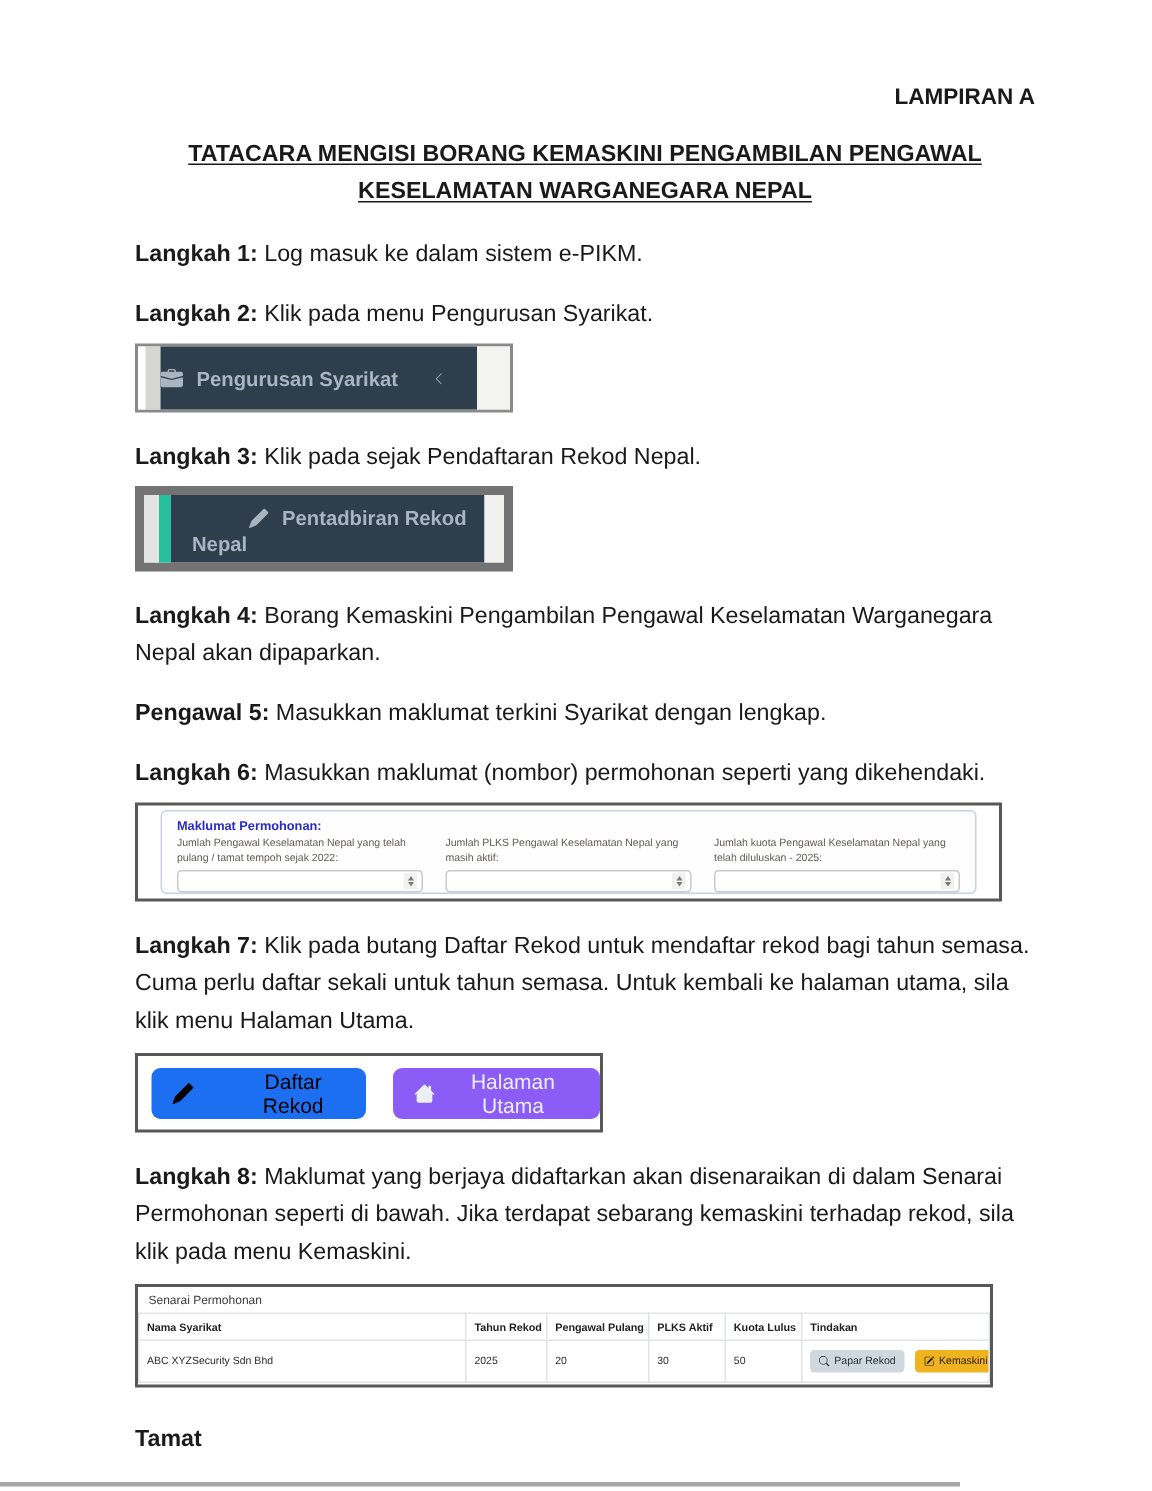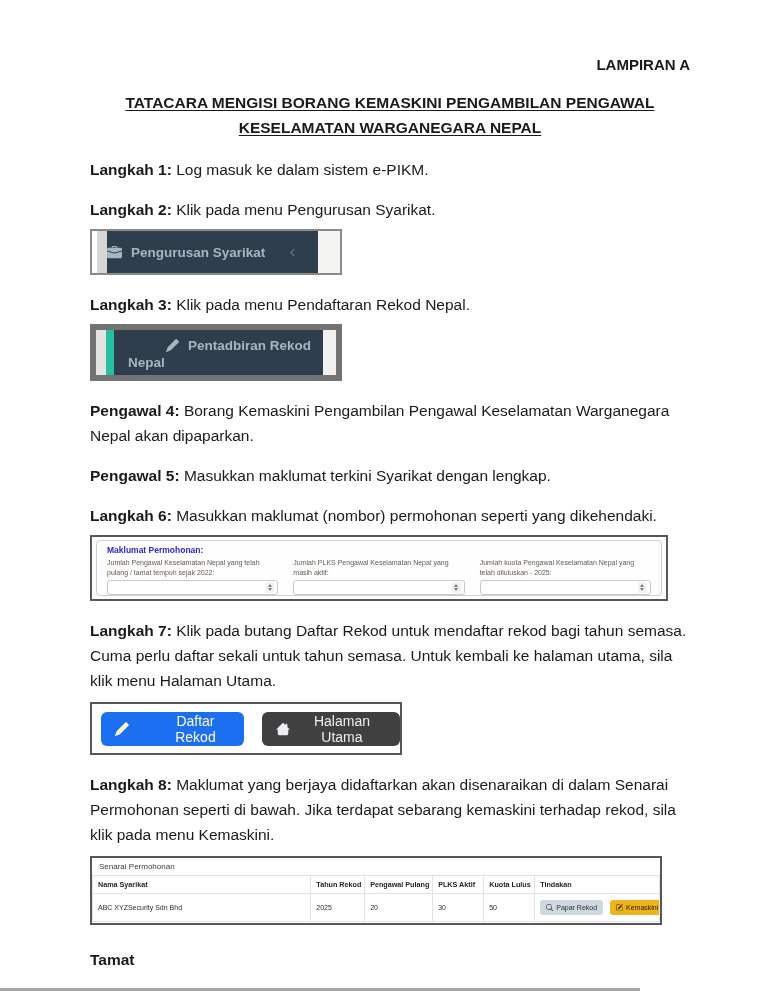--- a/index.html
+++ b/index.html
@@ -36,21 +36,21 @@
   .shot2 .gs { width:10px; background:#e3e3e1; }
   .shot2 .teal { width:8px; background:#28bf9e; }
   .menu-bar2 { flex:1; background:#2f3e4d; color:#a9b5c0; font-size:13.5px; font-weight:600;
                padding:8px 0 0 14px; box-sizing:border-box; }
   .menu-bar2 .line1 { display:flex; align-items:center; gap:9px; padding-left:38px; }
   .menu-bar2 .line2 { margin-top:2px; }
   .shot2 .rs { width:13px; background:#f0f0ee; }
 
   
   .shot3 { margin-top:7px; width:578px; height:66px; border:2px solid #585858;
-           background:#ffffff; box-sizing:border-box; padding:3px 4px; }
+           background:#ffffff; box-sizing:border-box; padding:3px 15px; }
   .panel { height:100%; border:1px solid #c6d0e6; border-radius:4px; box-sizing:border-box;
            padding:4px 10px 0; background:#fefeff; }
   .panel-title { color:#2a2ac2; font-weight:bold; font-size:8.5px; }
   .fields { display:flex; gap:15px; margin-top:3px; }
   .field { width:176px; }
   .field-label { font-size:7px; line-height:9.5px; color:#5f5b52; height:20px; }
   .num-input { margin-top:2px; height:15px; border:1px solid #c9c9c9; border-radius:3px;
                background:#ffffff; display:flex; align-items:center; box-sizing:border-box;
                padding:0 3px; }
   .num-value { flex:1; font-size:7px; color:#333; }
@@ -59,22 +59,22 @@
   .spin-up { width:0; height:0; border-left:2.5px solid transparent; border-right:2.5px solid transparent;
              border-bottom:3px solid #7a7a7a; }
   .spin-down { width:0; height:0; border-left:2.5px solid transparent; border-right:2.5px solid transparent;
                border-top:3px solid #7a7a7a; }
 
   
   .shot4 { margin-top:9px; width:312px; height:53px; border:2px solid #585858; background:#ffffff;
            display:flex; align-items:center; gap:7px; padding-left:9px; box-sizing:border-box; }
   .btn { height:34px; border:none; border-radius:6px; display:inline-flex; align-items:center;
          gap:8px; padding:0 14px; font-size:14px; font-family:inherit; cursor:pointer; }
-  .btn-primary { background:#1d6ff2; color:#fef9c3;gap:32px; }
-  .btn-secondary { background:#404040; color:#eceff2;margin-left:11px; }
+  .btn-primary { background:#1d6ff2; color:#000000;gap:32px; }
+  .btn-secondary { background:#8b5cf6; color:#eceff2;margin-left:11px; }
 
   
   .shot5 { margin-top:9px; width:572px; border:2px solid #585858; background:#ffffff;
            box-sizing:border-box; padding-bottom:1px; }
   .tbl-title { font-size:8px; color:#3a3a3a; padding:4px 7px 4px; }
   .senarai-table { width:100%; border-collapse:collapse; font-size:7px; color:#2b2b2b; table-layout:fixed; }
   .senarai-table th, .senarai-table td { border:1px solid #e0e4e8; padding:4px 5px; text-align:left;
                                           overflow:hidden; white-space:nowrap; }
   .senarai-table th { font-weight:bold; color:#1f1f1f; font-size:7.2px; }
   .senarai-table tr.data-row td { padding-top:6px; padding-bottom:6px; }
@@ -118,40 +118,40 @@
       <span>Pengurusan Syarikat</span>
       <span class="chev">
         <svg width="9" height="9" viewBox="0 0 16 16" fill="currentColor">
             <path d="M11.354 1.646a.5.5 0 0 1 0 .708L5.707 8l5.647 5.646a.5.5 0 0 1-.708.708l-6-6a.5.5 0 0 1 0-.708l6-6a.5.5 0 0 1 .708 0z"></path>
           </svg>
       </span>
     </div>
     <div class="rs"></div>
   </div>
 
-  <p class="step mt-lg"><b>Langkah 3:</b><span> Klik pada menu Pendaftaran Rekod Nepal.</span></p>
+  <p class="step mt-lg"><b>Langkah 3:</b><span> Klik pada sejak Pendaftaran Rekod Nepal.</span></p>
 
   <div class="shot2">
     <div class="gs"></div>
     <div class="teal"></div>
     <div class="menu-bar2">
       <div class="line1">
         <span>
           <svg width="13" height="13" viewBox="0 0 16 16" fill="currentColor">
               <path d="M12.146.146a.5.5 0 0 1 .708 0l3 3a.5.5 0 0 1 0 .708l-10 10a.5.5 0 0 1-.168.11l-5 2a.5.5 0 0 1-.65-.65l2-5a.5.5 0 0 1 .11-.168l10-10z"></path>
             </svg>
         </span>
         <span>Pentadbiran Rekod</span>
       </div>
       <div class="line2">Nepal</div>
     </div>
     <div class="rs"></div>
   </div>
 
-  <p class="step mt-lg"><b>Pengawal 4:</b><span> Borang Kemaskini Pengambilan Pengawal Keselamatan Warganegara Nepal akan dipaparkan.</span></p>
+  <p class="step mt-lg"><b>Langkah 4:</b><span> Borang Kemaskini Pengambilan Pengawal Keselamatan Warganegara Nepal akan dipaparkan.</span></p>
 
   <p class="step"><b>Pengawal 5:</b><span> Masukkan maklumat terkini Syarikat dengan lengkap.</span></p>
 
   <p class="step"><b>Langkah 6:</b><span> Masukkan maklumat (nombor) permohonan seperti yang dikehendaki.</span></p>
 
   <div class="shot3">
     <div class="panel">
       <div class="panel-title">Maklumat Permohonan:</div>
       <div class="fields">
         <div class="field">

